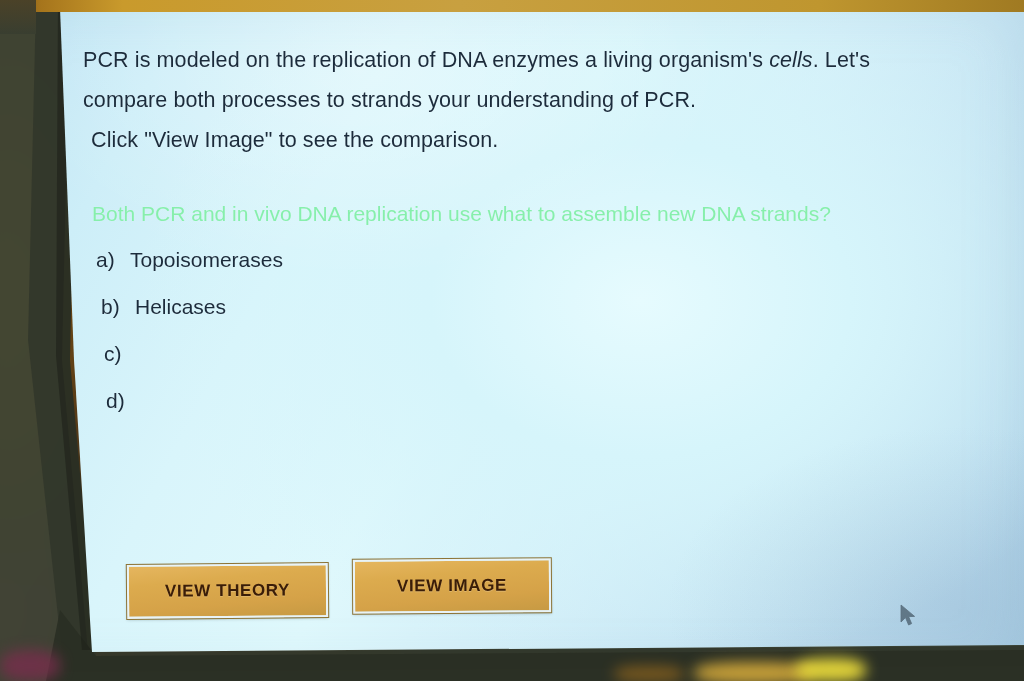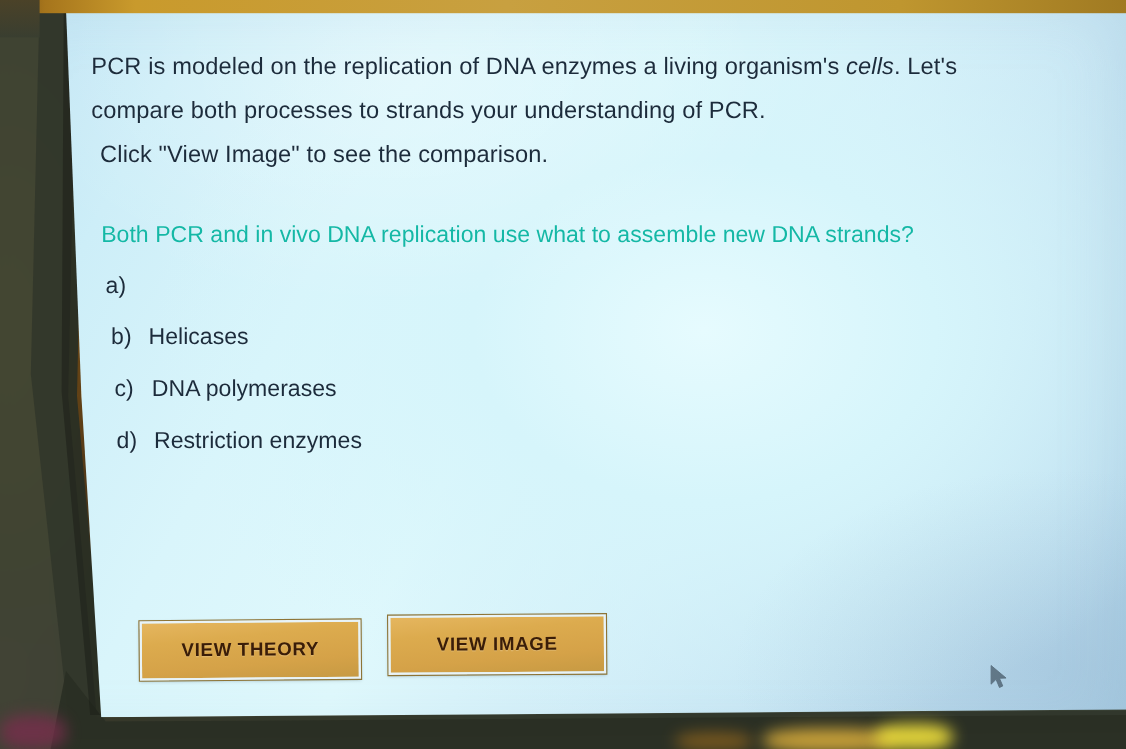--- a/index.html
+++ b/index.html
@@ -122,21 +122,21 @@
   }
   .intro .l2 { display: block; }
   .intro .l3 { display: block; padding-left: 8px; }
   .em { font-style: italic; }
 
   .question {
     position: absolute;
     left: 92px;
     top: 200px;
     width: 880px;
-    color: #14b8a6;
+    color: #86efac;
     font-size: 21px;
     line-height: 28px;
     text-shadow: 0 0 1px rgba(255,255,255,0.5);
   }
 
   .options {
     position: absolute;
     left: 96px;
     top: 248px;
     width: 620px;
@@ -254,32 +254,31 @@
       <span>PCR is modeled on the replication of DNA enzymes a living organism's </span><span class="em">cells</span><span>. Let's</span>
       <span class="l2">compare both processes to strands your understanding of PCR.</span>
       <span class="l3">Click "View Image" to see the comparison.</span>
     </div>
 
     <div class="question">Both PCR and in vivo DNA replication use what to assemble new DNA strands?</div>
 
     <ul class="options">
       <li class="option">
         <span class="letter">a)</span>
+        <span class="otext">Topoisomerases</span>
       </li>
       <li class="option">
         <span class="letter">b)</span>
         <span class="otext">Helicases</span>
       </li>
       <li class="option">
         <span class="letter">c)</span>
-        <span class="otext">DNA polymerases</span>
       </li>
       <li class="option">
         <span class="letter">d)</span>
-        <span class="otext">Restriction enzymes</span>
       </li>
     </ul>
 
     <div class="btn" id="btn-theory">VIEW THEORY</div>
     <div class="btn" id="btn-image">VIEW IMAGE</div>
   </div>
 
   <div class="cursor">
     <svg width="20" height="24" viewBox="0 0 20 24" aria-hidden="true">
       <path d="M2,1 L2,18 L6.5,13.6 L9.6,21 L12.6,19.6 L9.6,12.6 L15.6,12.4 Z" fill="#22303c" stroke="#16222c" stroke-width="0.8"></path>

